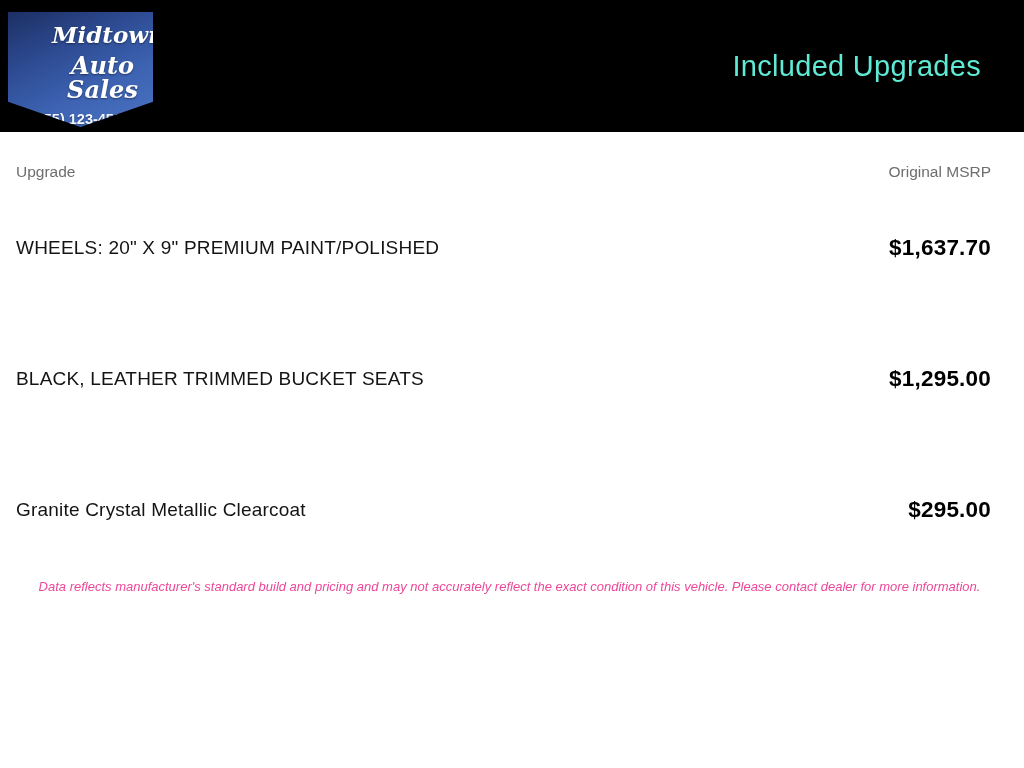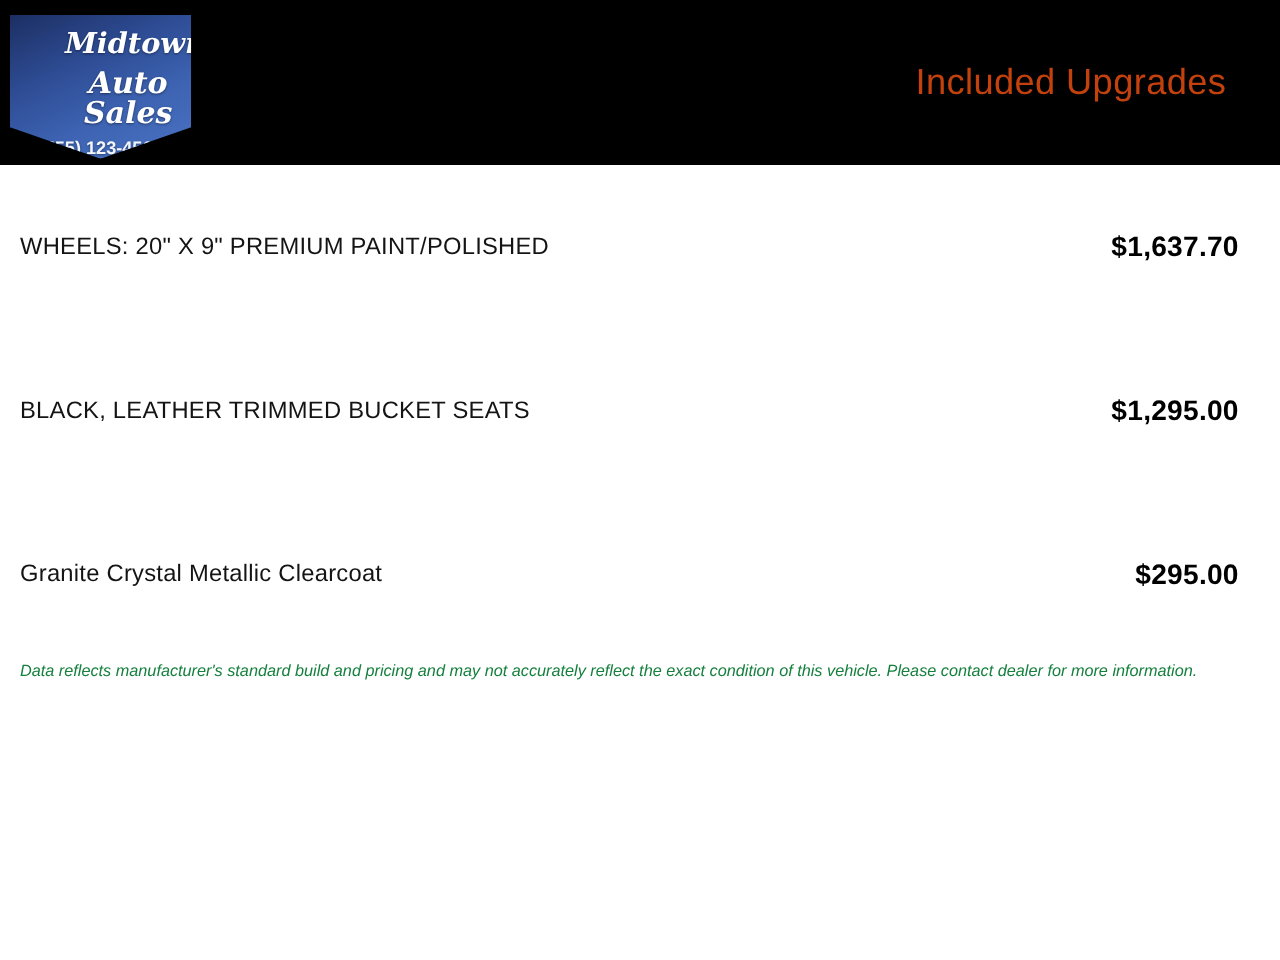--- a/index.html
+++ b/index.html
@@ -19,21 +19,21 @@
     height: 132px;
     background: #000000;
   }
   .page-title {
     position: absolute;
     top: 0;
     right: 43px;
     height: 132px;
     display: flex;
     align-items: center;
-    color: #c2410c;
+    color: #5eead4;
     font-size: 29px;
     font-weight: 400;
     letter-spacing: 0.3px;
   }
 
   
   .logo-badge {
     position: absolute;
     left: 8px;
     top: 12px;
@@ -89,41 +89,46 @@
   }
   .row-price {
     font-size: 22.5px;
     font-weight: 700;
     color: #000000;
     letter-spacing: 0.2px;
   }
 
   
   .disclaimer {
-    padding: 4px 33px 0 16px;
+    padding: 4px 33px 0 28px;
     font-size: 13px;
     font-style: italic;
-    color: #15803d;
+    color: #ec4899;
+    text-align: center;
   }
 </style>
 </head>
 <body>
 
 <div class="page">
 
   <div class="header">
     <div class="logo-badge">
       <div class="logo-script logo-line1">Midtown</div>
       <div class="logo-script logo-line2">Auto Sales</div>
       <div class="logo-phone">(555) 123-4567</div>
     </div>
     <div class="page-title">Included Upgrades</div>
   </div>
 
   <div class="table">
+    <div class="table-head">
+      <span>Upgrade</span>
+      <span>Original MSRP</span>
+    </div>
 
 
     <div class="row">
       <span class="row-label">WHEELS: 20" X 9" PREMIUM PAINT/POLISHED</span>
       <span class="row-price">$1,637.70</span>
     </div>
 
     <div class="row">
       <span class="row-label">BLACK, LEATHER TRIMMED BUCKET SEATS</span>
       <span class="row-price">$1,295.00</span>

